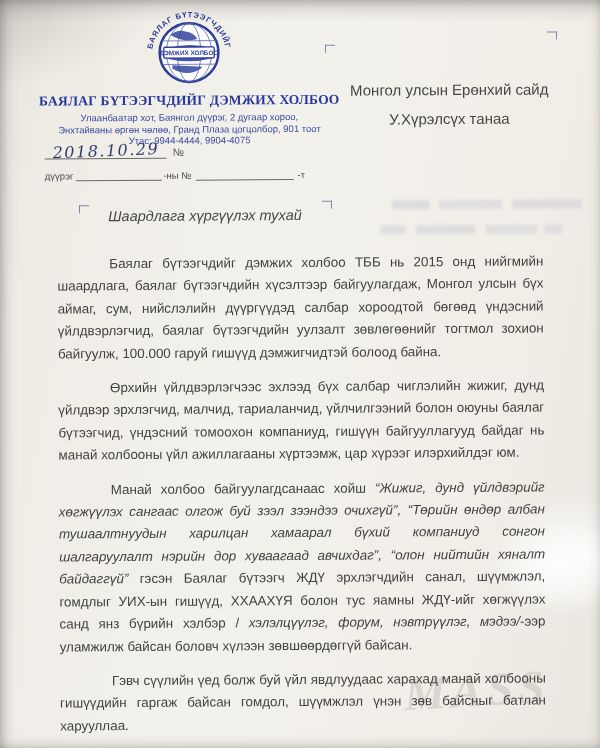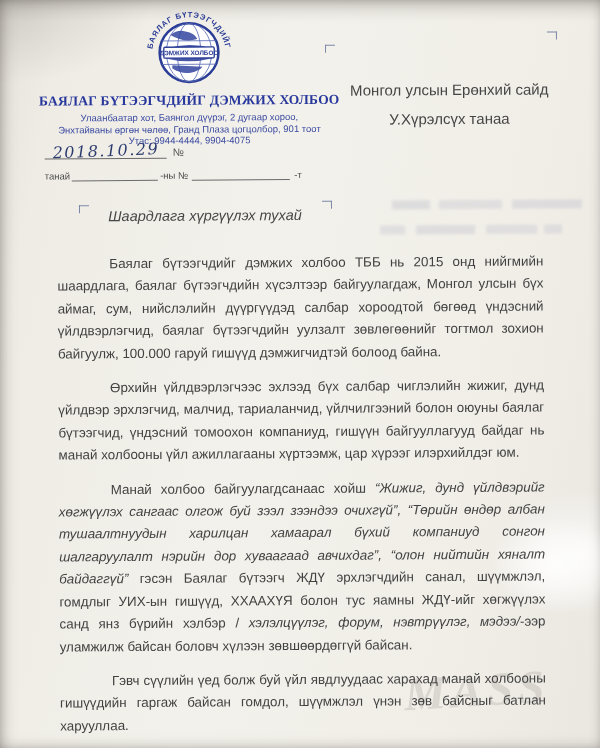--- a/index.html
+++ b/index.html
@@ -110,21 +110,21 @@
         <div>Энхтайваны өргөн чөлөө, Гранд Плаза цогцолбор, 901 тоот</div>
         <div>Утас: 9944-4444, 9904-4075</div>
       </div>
     </div>
 
     <div class="refrow">
       <span class="uline u-date"><span class="hw hw-date">2018.10.29</span></span>
       <span class="no-label">№</span>
     </div>
     <div class="inrow">
-      <span>танай</span>
+      <span>дүүрэг</span>
       <span class="uline u-in1"></span>
       <span>-ны №</span>
       <span class="uline u-in2"></span>
       <span>-т</span>
     </div>
 
     <div class="corner c-tl" style="left:327px;top:45px;"></div>
     <div class="corner c-tr" style="left:549px;top:33px;"></div>
     <div class="recipient">
       <div class="r1">Монгол улсын Ерөнхий сайд</div>

